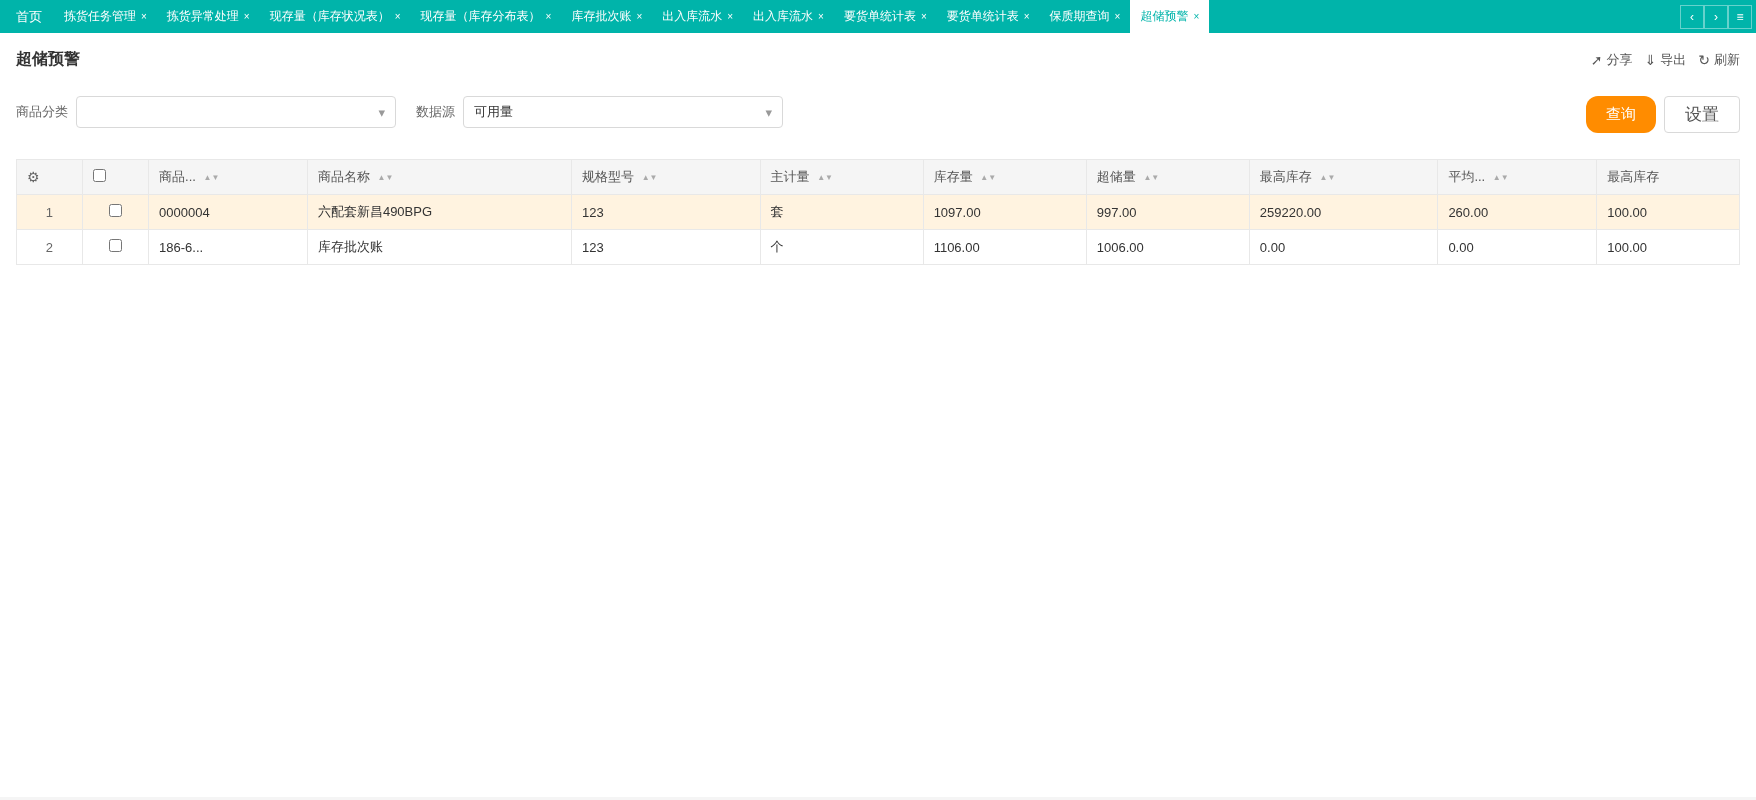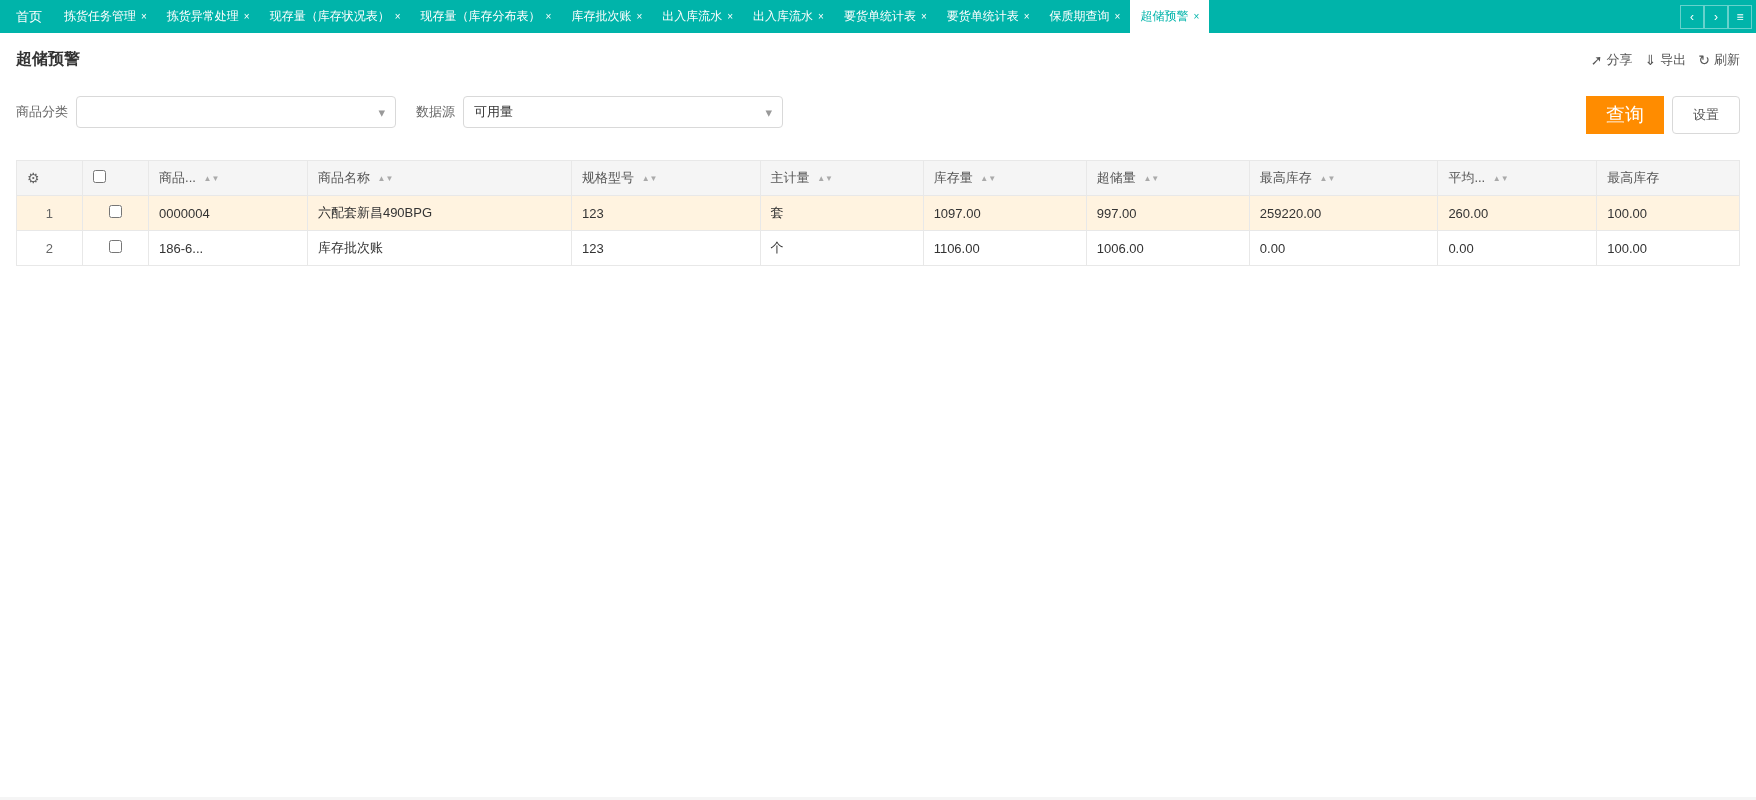--- a/index.html
+++ b/index.html
@@ -129,32 +129,32 @@
     .filter-buttons {
       margin-left: auto;
       display: flex;
       gap: 8px;
     }
     .btn-query {
       background: #ff8c00;
       color: #fff;
       border: none;
       padding: 6px 20px;
-      border-radius: 0;
-      cursor: pointer;
-      font-size: 19px;
+      border-radius: 12px;
+      cursor: pointer;
+      font-size: 15px;
     }
     .btn-settings {
       background: #fff;
       color: #555;
       border: 1px solid #d9d9d9;
       padding: 6px 20px;
       border-radius: 4px;
       cursor: pointer;
-      font-size: 13px;
+      font-size: 17px;
     }
 
     
     .data-table {
       width: 100%;
       border-collapse: collapse;
       font-size: 13px;
     }
     .data-table th {
       background: #f5f5f5;

